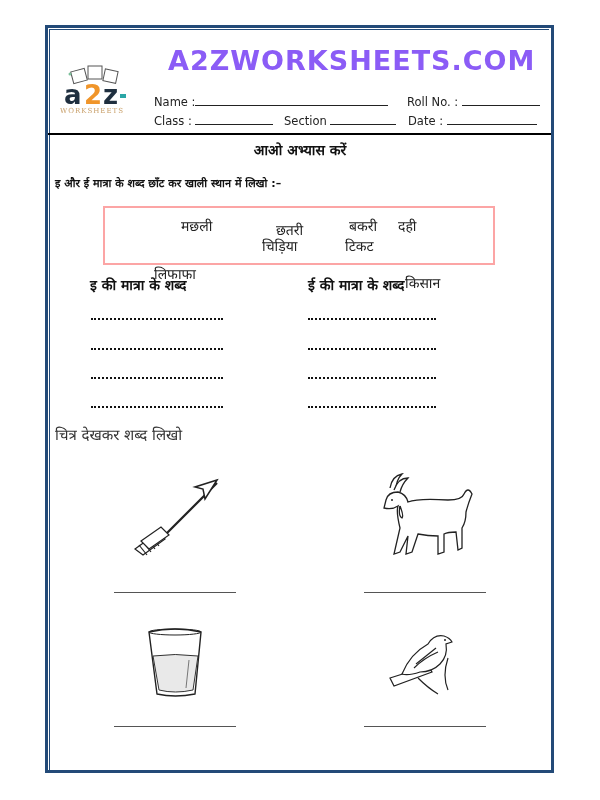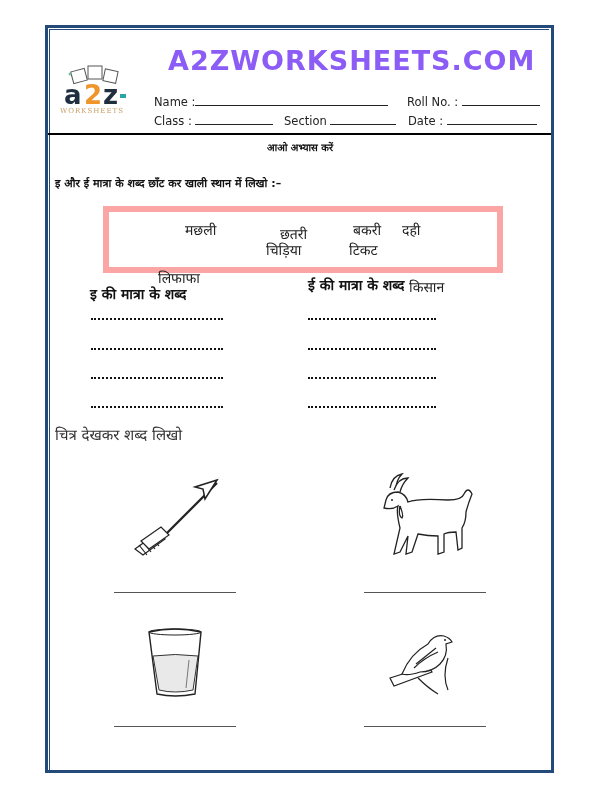--- a/index.html
+++ b/index.html
@@ -8,23 +8,23 @@
   .frame-outer { position:absolute; left:45px; top:25px; width:503px; height:742px;
                  border:3px solid #234a78; }
   .frame-inner { position:absolute; left:49px; top:29px; width:499px; height:740px;
                  border-left:1px solid #234a78; border-top:1px solid #234a78; }
   .abs { position:absolute; }
   .site-title { left:160px; top:45px; font-size:27px; font-weight:bold; color:#8b5cf6;
                 letter-spacing:1px; white-space:nowrap;margin-left:8px; }
   .field { font-size:11.5px; color:#222; white-space:nowrap; }
   .uline { display:inline-block; border-bottom:1px solid #222; height:11px; vertical-align:baseline; }
   .sep { left:48px; top:133px; width:503px; height:0; border-top:2px solid #000; }
-  .center-head { left:0; width:600px; top:140px; text-align:center; font-size:10px; font-weight:bold; }
+  .center-head { left:0; width:600px; top:140px; text-align:center; font-size:14px; font-weight:bold; }
   .instr { left:55px; top:175px; font-size:11px; font-weight:bold; white-space:nowrap; }
-  .wordbox { left:103px; top:206px; width:388px; height:55px; border:6px solid #fca5a5; }
+  .wordbox { left:103px; top:206px; width:388px; height:55px; border:2px solid #fca5a5; }
   .word { font-size:14px; color:#222; white-space:nowrap; position:absolute; }
   .col-head { font-size:14px; font-weight:bold; white-space:nowrap; }
   .dots { width:132px; height:0; border-top:2px dotted #111; }
   .section2 { left:55px; top:424px; font-size:15px; color:#333; white-space:nowrap; }
   .answer-line { width:122px; height:0; border-top:1px solid #555; }
   .pic { position:absolute; }
 </style>
 </head>
 <body>
 
@@ -76,21 +76,21 @@
   <span class="word" style="left:76px;top:8px;">मछली</span>
   <span class="word" style="left:171px;top:12px;text-align:right;">छतरी</span>
   <span class="word" style="left:244px;top:8px;">बकरी</span>
   <span class="word" style="left:293px;top:8px;">दही</span>
   <span class="word" style="left:49px;top:28px;margin-top:28px;">लिफाफा</span>
   <span class="word" style="left:157px;top:28px;">चिड़िया</span>
   <span class="word" style="left:240px;top:28px;">टिकट</span>
   <span class="word" style="left:300px;top:28px;margin-top:37px;">किसान</span>
 </div>
 
-<div class="abs col-head" style="left:90px;top:275px;margin-top:9px;">इ की मात्रा के शब्द</div>
+<div class="abs col-head" style="left:90px;top:275px;">इ की मात्रा के शब्द</div>
 <div class="abs col-head" style="left:308px;top:275px;">ई की मात्रा के शब्द</div>
 
 <div class="abs dots" style="left:91px;top:318px;"></div>
 <div class="abs dots" style="left:91px;top:348px;"></div>
 <div class="abs dots" style="left:91px;top:377px;"></div>
 <div class="abs dots" style="left:91px;top:406px;"></div>
 <div class="abs dots" style="left:308px;top:318px;width:128px;"></div>
 <div class="abs dots" style="left:308px;top:348px;width:128px;"></div>
 <div class="abs dots" style="left:308px;top:377px;width:128px;"></div>
 <div class="abs dots" style="left:308px;top:406px;width:128px;"></div>

